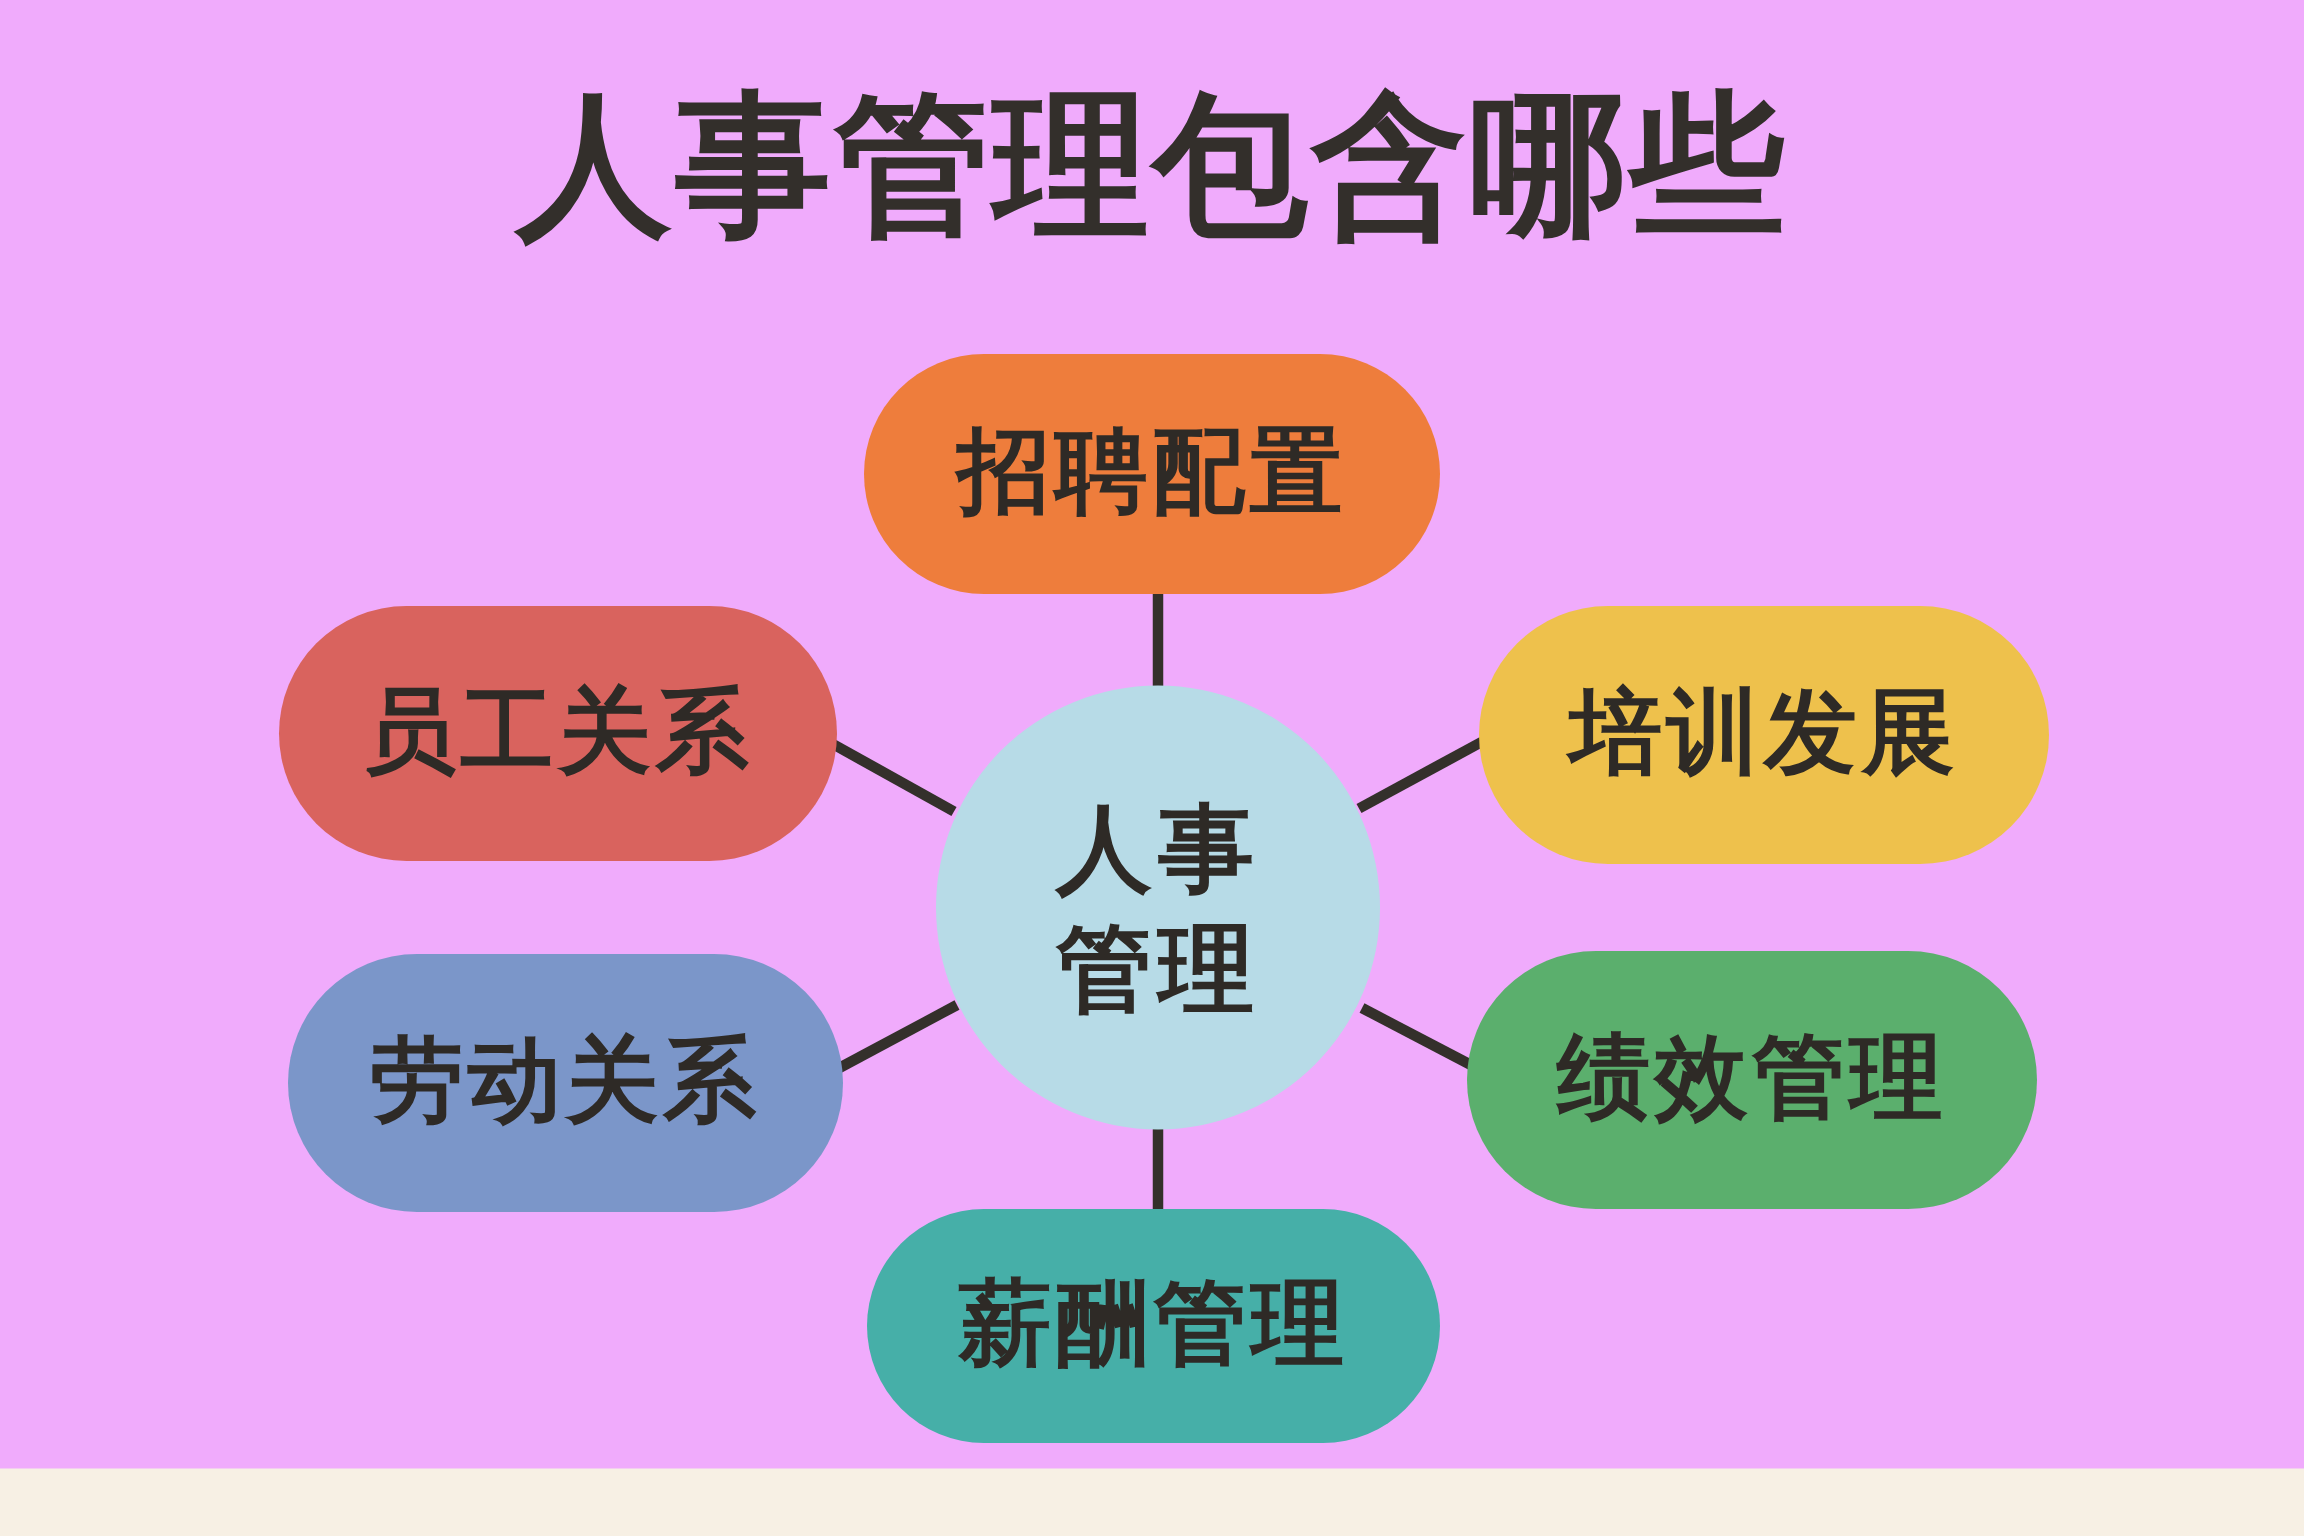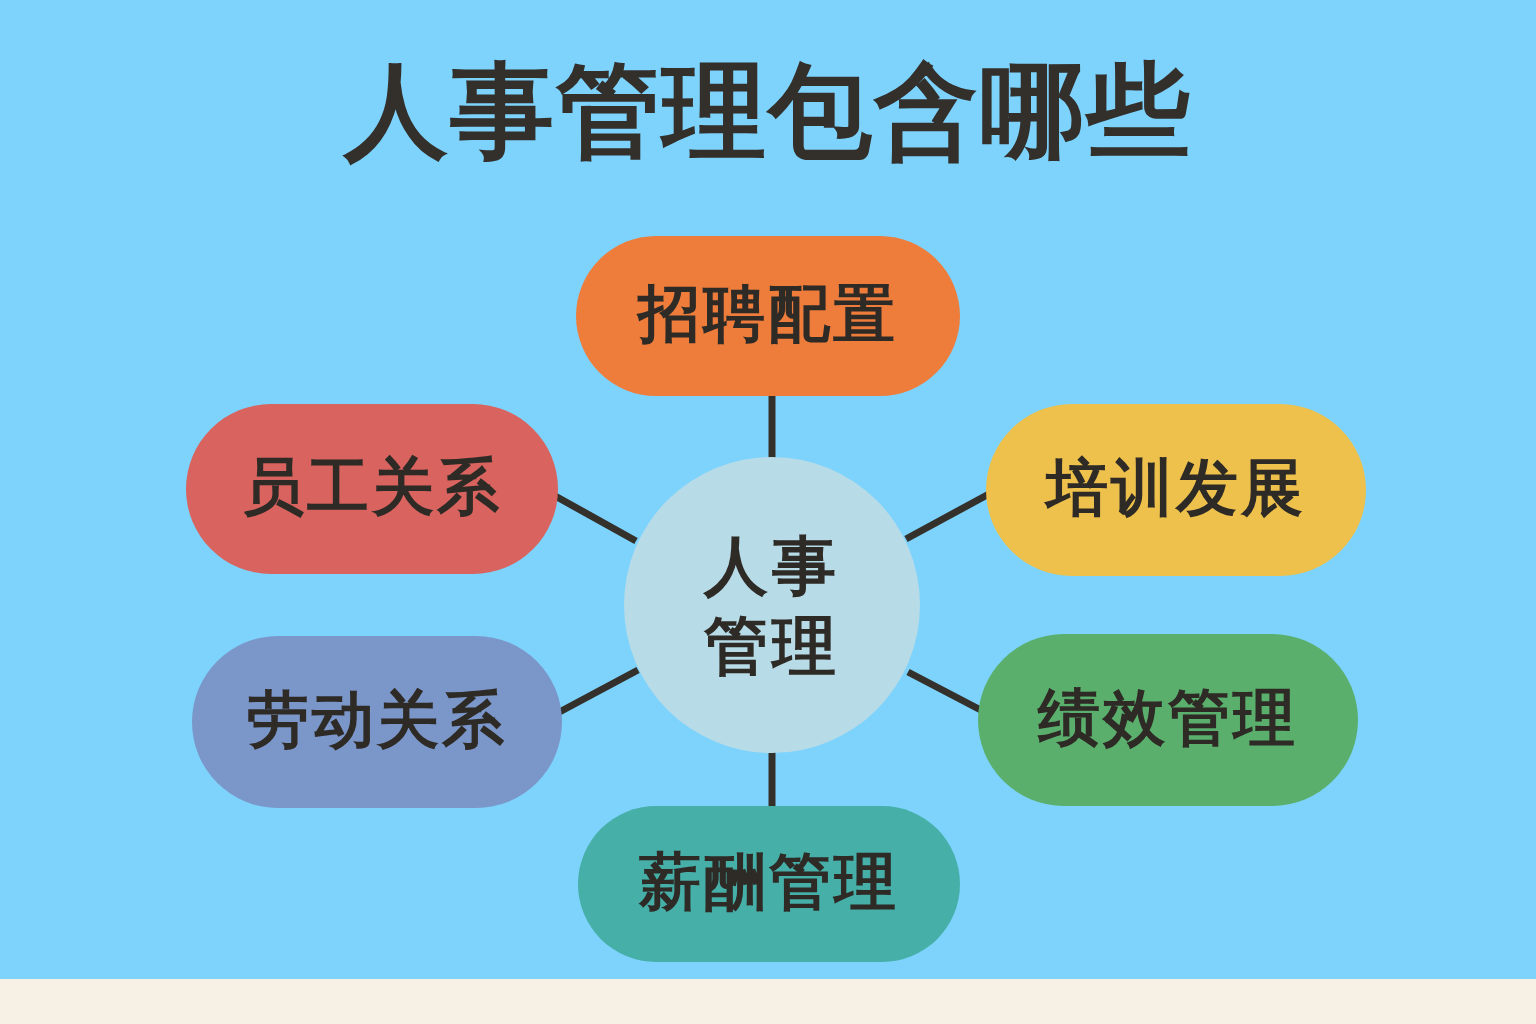--- a/index.html
+++ b/index.html
@@ -10,21 +10,21 @@
   body {
     width: 1536px;
     height: 1024px;
     overflow: hidden;
     font-family: "Liberation Sans", "DejaVu Sans", sans-serif;
   }
   #canvas {
     position: relative;
     width: 1536px;
     height: 979px;
-    background: #7dd3fc;
+    background: #f0abfc;
   }
   #title {
     position: absolute;
     left: 0;
     top: 54px;
     width: 1536px;
     text-align: center;
     font-size: 104px;
     line-height: 1.1;
     font-weight: 700;

